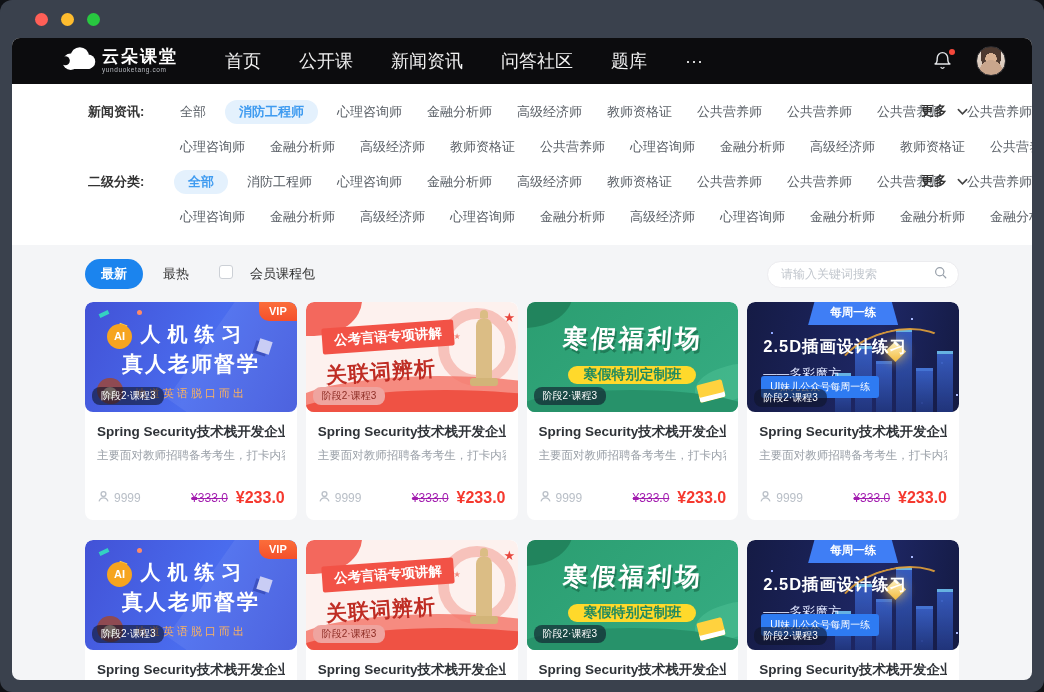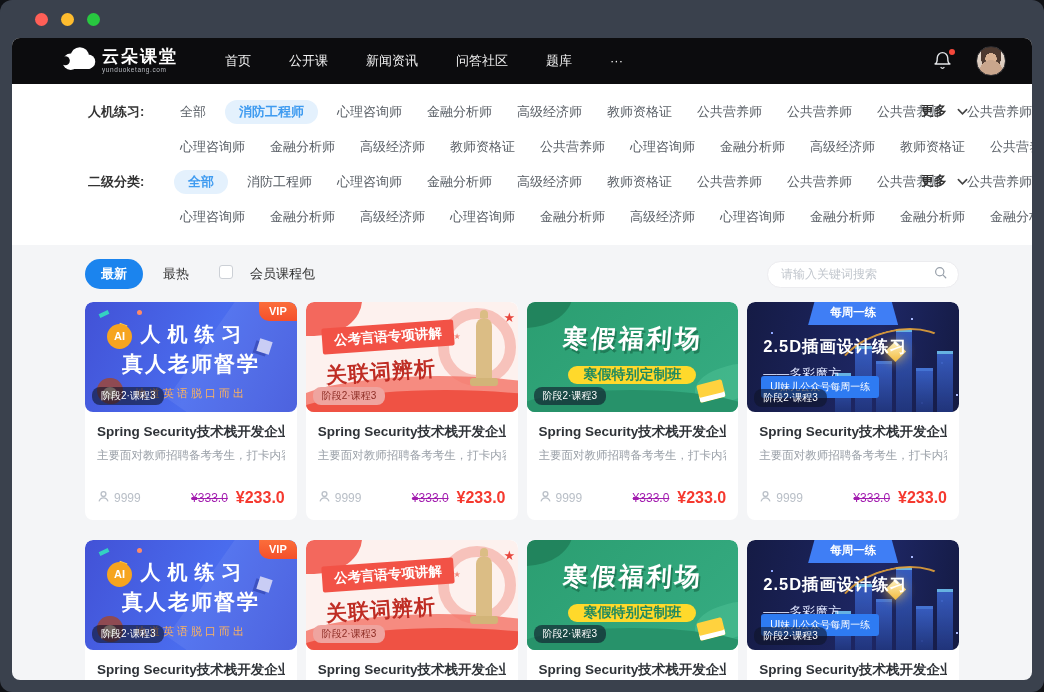--- a/index.html
+++ b/index.html
@@ -11,21 +11,21 @@
   .tl.red{background:#ff5f57}.tl.yellow{background:#febc2e}.tl.green{background:#28c840}
   .app { position:absolute; left:12px; right:12px; top:38px; bottom:12px; border-radius:8px;
          overflow:hidden; background:#f4f5f7; display:flex; flex-direction:column; }
 
   
   nav { height:46px; background:#0c0c0e; display:flex; align-items:center; flex-shrink:0; padding-right:26px; }
   .logo { display:flex; align-items:center; margin-left:46px; margin-right:28px; gap:4px; }
   .logo-text { color:#fff; line-height:1; }
   .logo-title { font-size:17px; font-weight:bold; letter-spacing:2px; }
   .logo-sub { font-size:6.5px; color:#b9bcc2; letter-spacing:.6px; margin-top:2px; }
-  .nav-item { color:#f2f2f2; font-size:13px; padding:0 19px; height:46px; line-height:46px;
+  .nav-item { color:#f2f2f2; font-size:18px; padding:0 19px; height:46px; line-height:46px;
               cursor:pointer; white-space:nowrap; }
   .nav-item.active { background:#28282c; }
   .nav-right { margin-left:auto; display:flex; align-items:center; gap:22px; }
   .bell { position:relative; width:22px; height:22px; cursor:pointer; }
   .bell .dot { position:absolute; right:-1px; top:-1px; width:6px; height:6px; border-radius:50%; background:#f5483b; }
   .avatar { width:30px; height:30px; border-radius:50%; cursor:pointer; overflow:hidden;
             background:
               radial-gradient(circle at 50% 88%, #c9a68d 0 40%, transparent 41%),
               radial-gradient(circle at 50% 42%, #d9b293 0 26%, transparent 27%),
               radial-gradient(ellipse at 50% 30%, #4e3a30 0 52%, transparent 53%),
@@ -192,21 +192,21 @@
               <path d="M10.3 20a2 2 0 0 0 3.4 0"></path>
             </svg>
           <span class="dot"></span>
         </span>
         <span class="avatar"></span>
       </div>
     </nav>
 
     <div class="filters">
       <div class="filter-group">
-        <span class="filter-label">人机练习:</span>
+        <span class="filter-label">新闻资讯:</span>
         <div class="chip-rows">
           <div class="chip-row">
             <span class="chip">全部</span>
             <span class="chip selected">消防工程师</span>
             <span class="chip">心理咨询师</span>
             <span class="chip">金融分析师</span>
             <span class="chip">高级经济师</span>
             <span class="chip">教师资格证</span>
             <span class="chip">公共营养师</span>
             <span class="chip">公共营养师</span>

